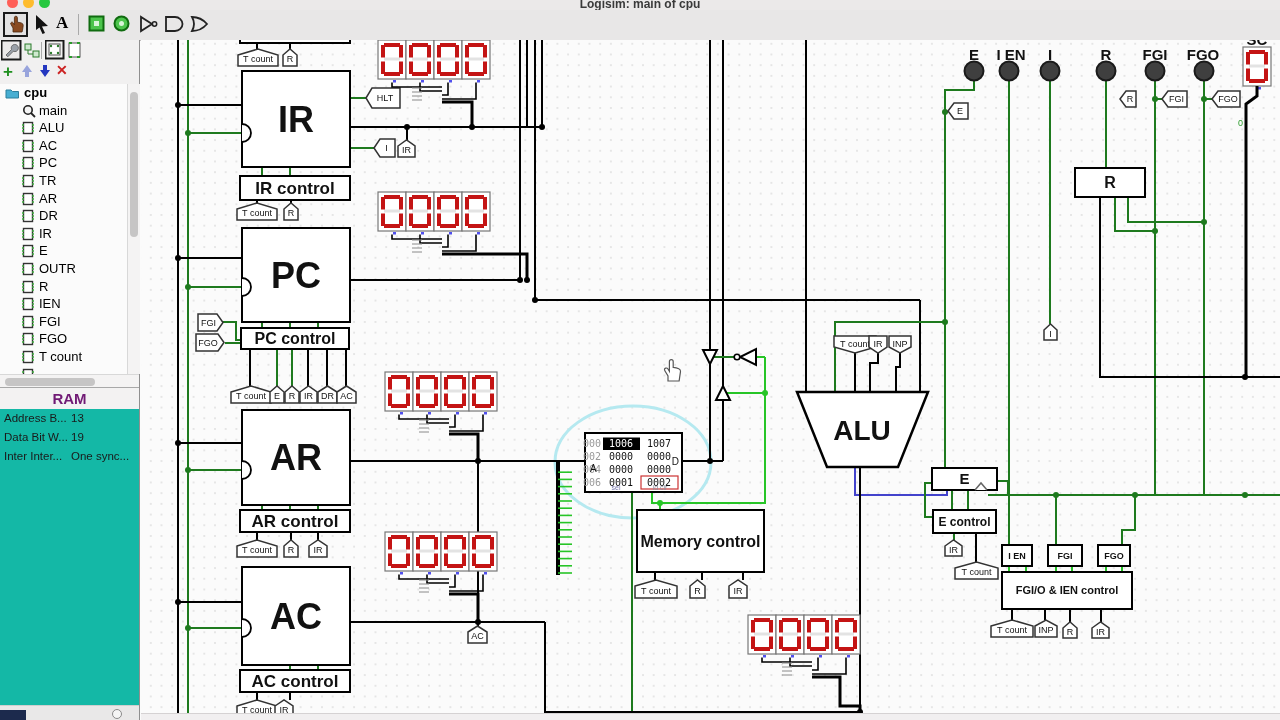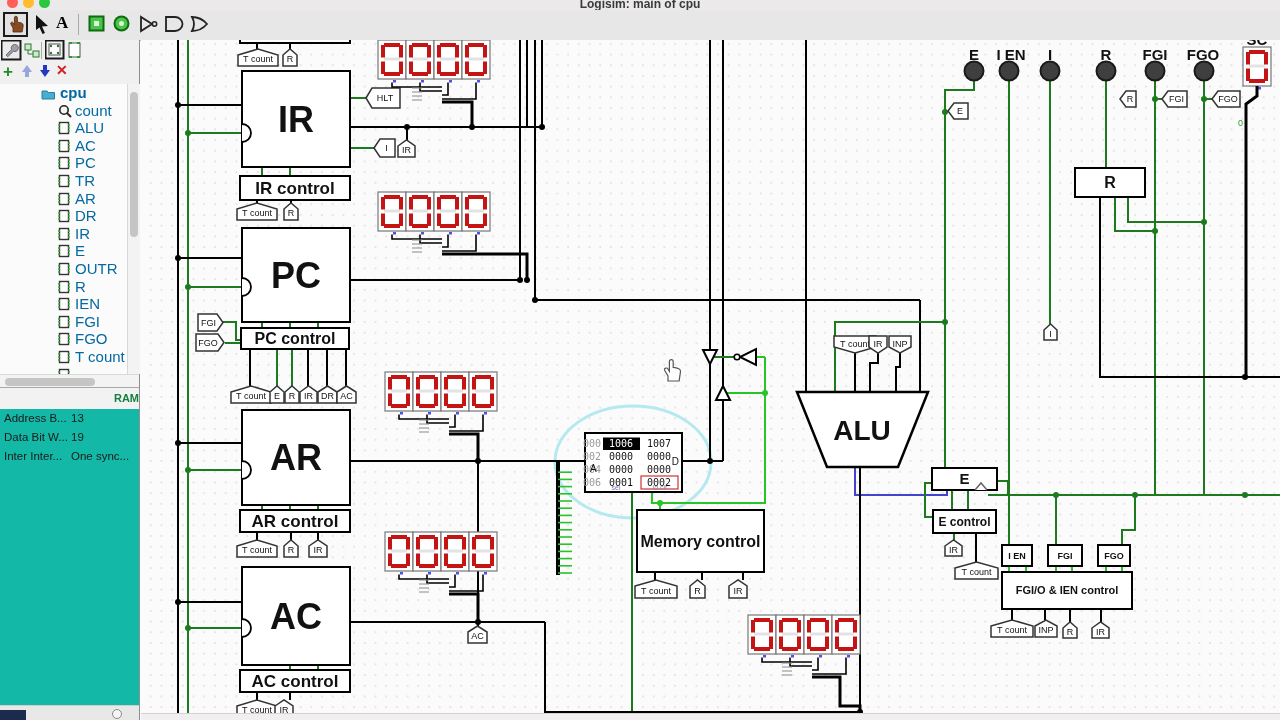--- a/index.html
+++ b/index.html
@@ -9,31 +9,31 @@
   #title{position:absolute;left:0;right:0;top:-3px;text-align:center;font-size:12px;
     font-weight:bold;color:#3a3a3a;}
   .tl{position:absolute;top:-3px;width:11px;height:11px;border-radius:50%;}
   #toolbar{position:absolute;left:0;top:10px;width:1280px;height:30px;background:#e8e7e7;
     border-bottom:1px solid #bfbdbd;}
   .tbi{position:absolute;top:2px;}
   #sidebar{position:absolute;left:0;top:40px;width:140px;height:680px;background:#f1f0f0;
     border-right:1px solid #8f8f8f;box-sizing:border-box;}
   #expl-tools{position:absolute;left:0;top:0;width:139px;height:44px;}
   #tree{position:absolute;left:0;top:44px;width:127px;height:290px;background:#fbfbfb;overflow:hidden;}
-  .trow{position:relative;height:17.6px;line-height:17.6px;font-size:15px;color:#0369a1;white-space:nowrap;margin-left:36px;}
+  .trow{position:relative;height:17.6px;line-height:17.6px;font-size:13px;color:#000000;white-space:nowrap;}
   .trow .ticon{position:absolute;left:22px;top:2px;}
   .trow .tlabel{position:absolute;left:39px;}
   #vscroll{position:absolute;left:127px;top:44px;width:12px;height:290px;background:#f4f3f3;
     border-left:1px solid #d8d8d8;}
   #vthumb{position:absolute;left:1.5px;top:8px;width:8px;height:145px;background:#c6c5c5;border-radius:4px;}
   #hscroll{position:absolute;left:0;top:334px;width:139px;height:13px;background:#f4f3f3;border-top:1px solid #d8d8d8;}
   #hthumb{position:absolute;left:5px;top:2.5px;width:90px;height:8px;background:#c6c5c5;border-radius:4px;}
   #attr-head{position:absolute;left:0;top:347px;width:139px;height:21px;background:#f3f2f2;
-    border-top:1px solid #a8a8a8;border-bottom:1px solid #a8a8a8;text-align:right;
-    font-weight:bold;font-size:11px;line-height:21px;color:#15803d;}
+    border-top:1px solid #a8a8a8;border-bottom:1px solid #a8a8a8;text-align:center;
+    font-weight:bold;font-size:15px;line-height:21px;color:#701a75;}
   #attr-rows{position:absolute;left:0;top:369px;width:139px;background:#14b8a6;height:296px;}
   .arow{position:relative;height:19px;line-height:19px;font-size:11.5px;color:#1a1a1a;white-space:nowrap;}
   .aname{position:absolute;left:4px;}
   .aval{position:absolute;left:71px;}
   #side-bottom{position:absolute;left:0;top:665px;width:139px;height:15px;background:#e9e8e8;border-top:1px solid #cfcfcf;}
   #side-dot{position:absolute;left:112px;top:3px;width:8px;height:8px;border-radius:50%;border:1.5px solid #8a8a8a;background:#f5f5f5;}
   #navy{position:absolute;left:0;top:710px;width:26px;height:10px;background:#1c2a4d;}
   #canvas-wrap{position:absolute;left:141px;top:40px;width:1139px;height:680px;}
   #bottom-strip{position:absolute;left:141px;top:713px;width:1139px;height:7px;background:#f1eff0;border-top:1px solid #d5d2d3;}
   svg text{user-select:none;}
@@ -130,21 +130,21 @@
         <span class="ticon" style="left:5px"><svg width="15" height="12">
             <path d="M1,3 h5 l1.5,1.5 h6 v6.5 h-12.5 z" fill="#47aed2" stroke="#2b7e9c"></path>
           </svg></span>
         <span class="tlabel" style="left:24px;font-weight:bold">cpu</span>
       </div>
       <div class="trow">
         <span class="ticon"><svg width="14" height="14">
             <circle cx="6" cy="6" r="4.2" fill="#f4f4f4" stroke="#222" stroke-width="1.6"></circle>
             <line x1="9" y1="9" x2="13" y2="13" stroke="#222" stroke-width="1.8"></line>
           </svg></span>
-        <span class="tlabel">count</span>
+        <span class="tlabel">main</span>
       </div>
       <div class="trow">
         <span class="ticon"><svg width="12" height="14">
             <rect x="1.5" y="1.5" width="9" height="11" fill="#fff" stroke="#333" stroke-width="1.4"></rect>
             <path d="M0,4 h2 M0,7 h2 M0,10 h2 M10,4 h2 M10,7 h2 M10,10 h2" stroke="#3fae3f" stroke-width="1.6"></path>
           </svg></span>
         <span class="tlabel">ALU</span>
       </div>
       <div class="trow">
         <span class="ticon"><svg width="12" height="14">

